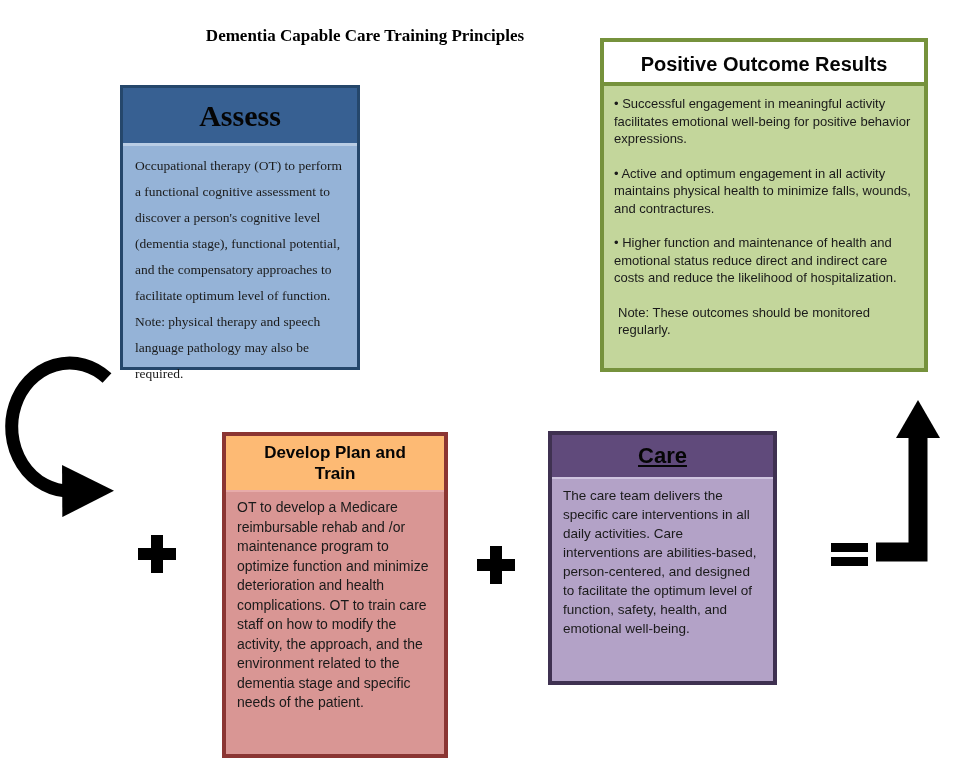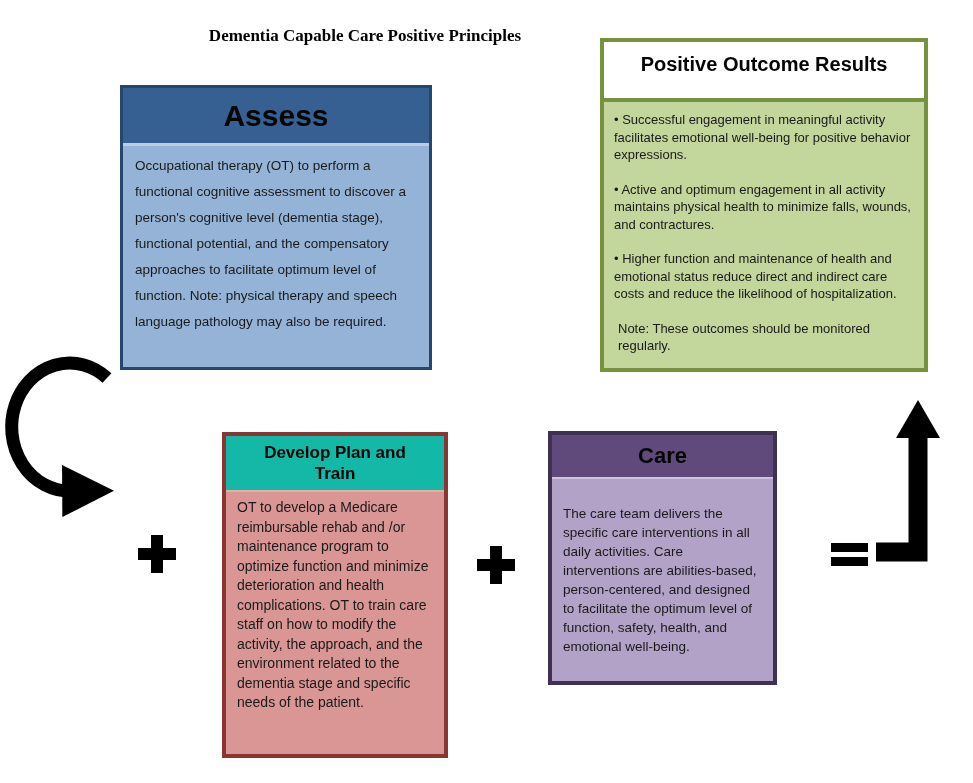--- a/index.html
+++ b/index.html
@@ -12,34 +12,34 @@
   .title {
     position:absolute; left:150px; top:26px; width:430px;
     text-align:center;
     font-family:"Liberation Serif", serif;
     font-weight:bold; font-size:17px; color:#000;
   }
   .box { position:absolute; box-sizing:border-box; }
   .hdr { font-weight:bold; text-align:center; color:#050505; box-sizing:border-box; }
   .bod { color:#1a1a1a; box-sizing:border-box; }
 
-  #assess { left:120px; top:85px; width:312px; height:285px; border:3px solid #25476B; background:#95B3D7; }
+  #assess { left:120px; top:85px; width:240px; height:285px; border:3px solid #25476B; background:#95B3D7;font-family:Liberation Serif, serif; }
   #assess .hdr { background:#376092; height:55px; line-height:55px; font-size:30px; }
   #assess .bod { border-top:3px solid #B9CDE5; padding:7px 12px; font-size:13.5px; line-height:26px; }
 
   #develop { left:222px; top:432px; width:226px; height:326px; border:4px solid #8B3533; background:#D99694; }
-  #develop .hdr { background:#14b8a6; padding:6px 20px 6px; font-size:17px; line-height:21px; }
+  #develop .hdr { background:#fdba74; padding:6px 20px 6px; font-size:17px; line-height:21px; }
   #develop .bod { border-top:2px solid #E7ABA9; padding:6px 11px; font-size:14px; line-height:19.5px; }
 
   #care { left:548px; top:431px; width:229px; height:254px; border:4px solid #3F3151; background:#B3A2C7; }
-  #care .hdr { background:#604A7B; height:42px; line-height:42px; font-size:22px; }
-  #care .bod { border-top:2px solid #CFC4E0; padding:25px 11px; font-size:13.5px; line-height:19px; }
+  #care .hdr { background:#604A7B; height:42px; line-height:42px; font-size:22px;text-decoration:underline; }
+  #care .bod { border-top:2px solid #CFC4E0; padding:7px 11px; font-size:13.5px; line-height:19px; }
 
   #outcomes { left:600px; top:38px; width:328px; height:334px; border:4px solid #76923C; background:#C3D69B; }
-  #outcomes .hdr { background:#ffffff; height:60px; line-height:44px; font-size:20px; border-bottom:4px solid #76923C; }
+  #outcomes .hdr { background:#ffffff; height:44px; line-height:44px; font-size:20px; border-bottom:4px solid #76923C; }
   #outcomes .bod { padding:9px 10px; font-size:13px; line-height:17.5px; }
   #outcomes .bod p { margin:0 0 17px 0; }
   #outcomes .bod p:last-child { margin:4px; }
 
   .plus { position:absolute; width:38px; height:38px; }
   .plus .h { position:absolute; left:0; top:13px; width:38px; height:12px; background:#000; }
   .plus .v { position:absolute; left:13px; top:0; width:12px; height:38px; background:#000; }
   #plus1 { left:138px; top:535px; }
   #plus2 { left:477px; top:546px; }
 
@@ -50,21 +50,21 @@
 
   svg.arrow { position:absolute; overflow:visible; }
   #cycle-arrow { left:25px; top:363px; }
   #result-arrow { left:862px; top:392px; }
 </style>
 </head>
 <body>
 
 <div>
 
-  <div class="title">Dementia Capable Care Positive Principles</div>
+  <div class="title">Dementia Capable Care Training Principles</div>
 
   <div class="box" id="assess">
     <div class="hdr">Assess</div>
     <div class="bod">Occupational therapy (OT) to perform a functional cognitive assessment to discover a person's cognitive level (dementia stage), functional potential, and the compensatory approaches to facilitate optimum level of function. Note: physical therapy and speech language pathology may also be required.</div>
   </div>
 
   <div class="box" id="outcomes">
     <div class="hdr">Positive Outcome Results</div>
     <div class="bod">
       <p>• Successful engagement in meaningful activity facilitates emotional well-being for positive behavior expressions.</p>

